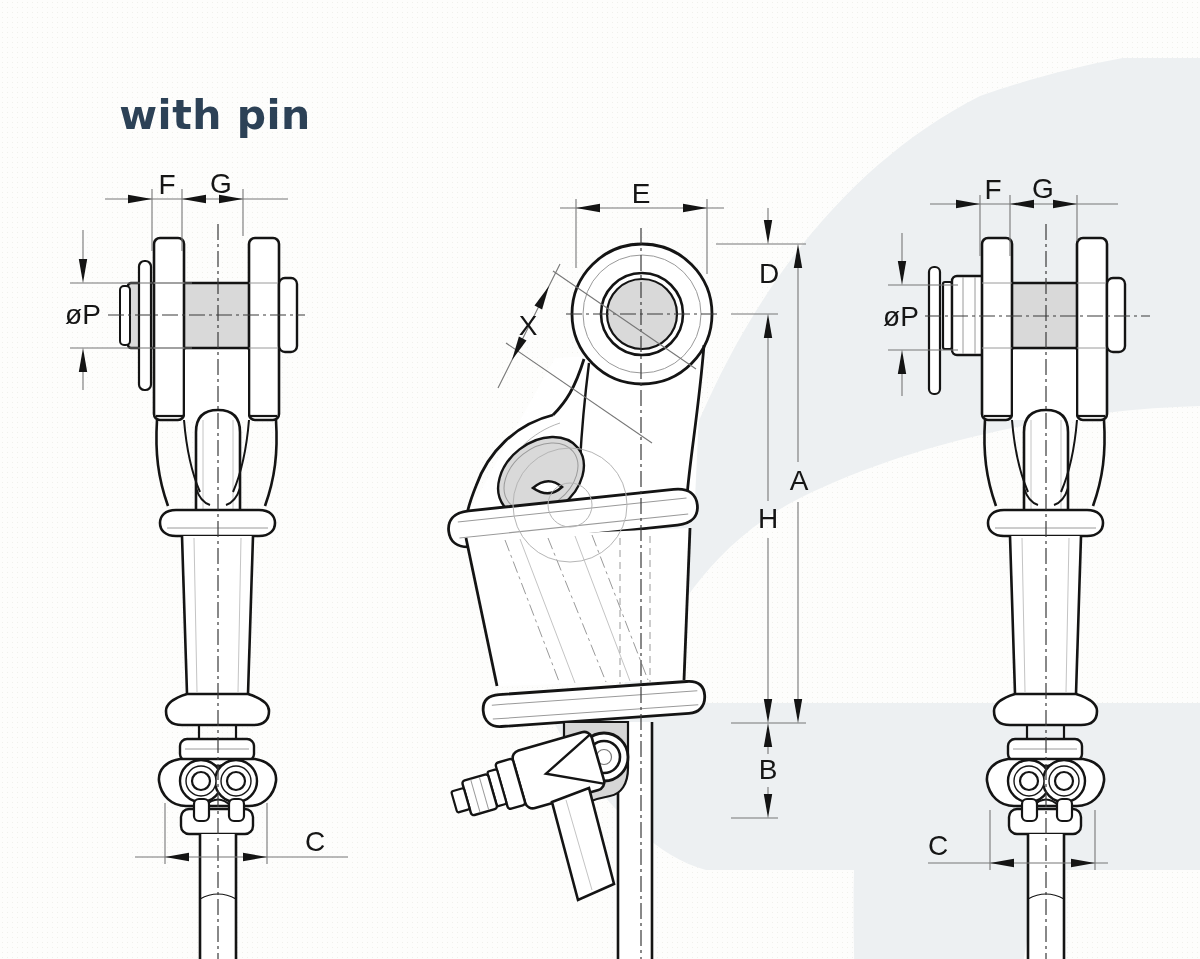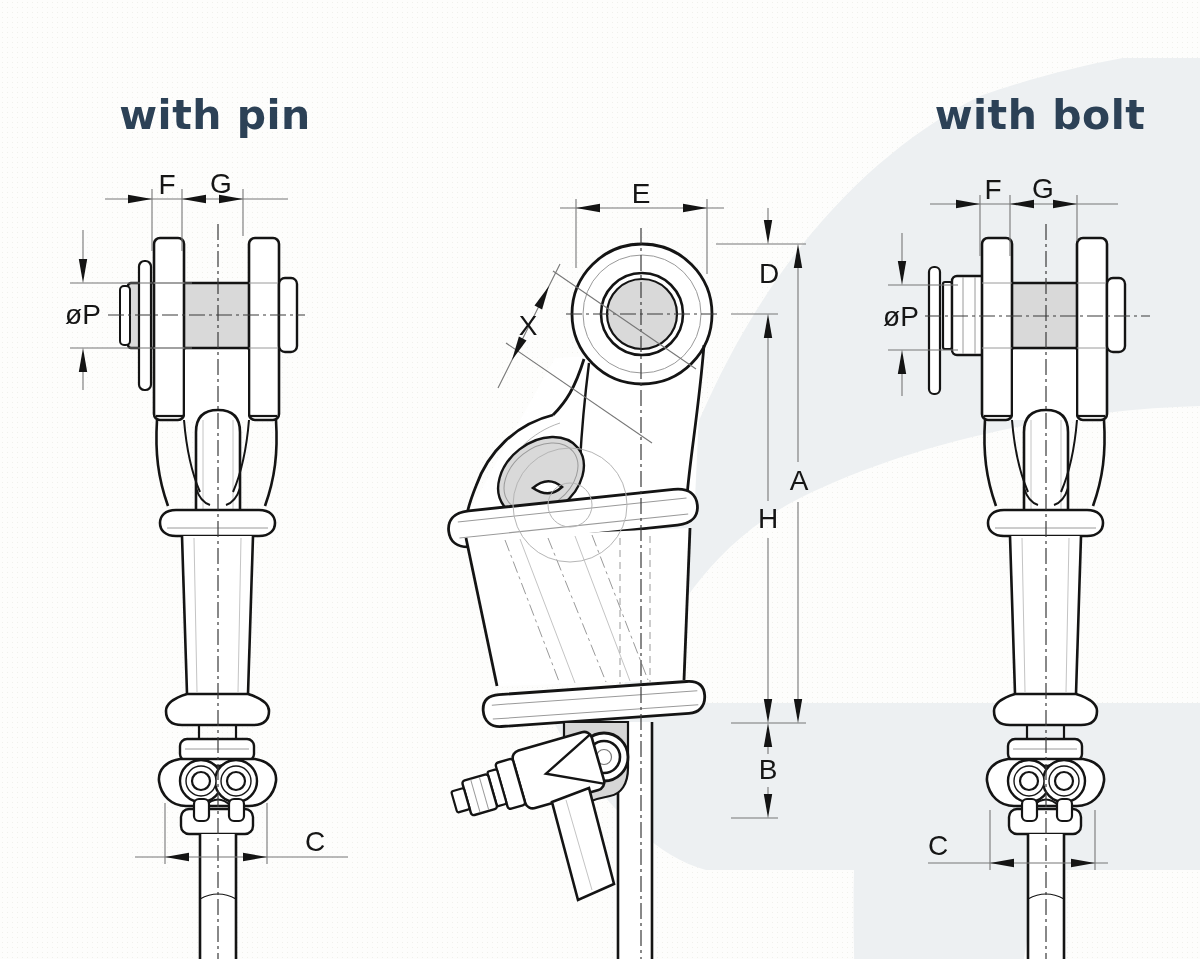--- a/index.html
+++ b/index.html
@@ -286,21 +286,20 @@
       <polygon points="1077,146 1053,141.8 1053,150.2"></polygon>
       <polygon points="902,227 897.8,203 906.2,203"></polygon>
       <polygon points="902,292 897.8,316 906.2,316"></polygon>
       <polygon points="990,805 1014,800.8 1014,809.2"></polygon>
       <polygon points="1095,805 1071,800.8 1071,809.2"></polygon>
     </g>
   </g>
 </svg>
 
   <div class="ttl" style="left:215px;top:57px">with pin</div>
-  <div class="ttl" style="left:1040px;top:57px">with bolt</div>
 
   <div class="dim" style="left:167px;top:127px">F</div>
   <div class="dim" style="left:221px;top:126px">G</div>
   <div class="dim" style="left:83px;top:257px">øP</div>
   <div class="dim" style="left:315px;top:784px">C</div>
 
   <div class="dim" style="left:641px;top:136px">E</div>
   <div class="dim" style="left:528px;top:268px">X</div>
   <div class="dim" style="left:769px;top:216px">D</div>
   <div class="dim" style="left:799px;top:423px">A</div>

